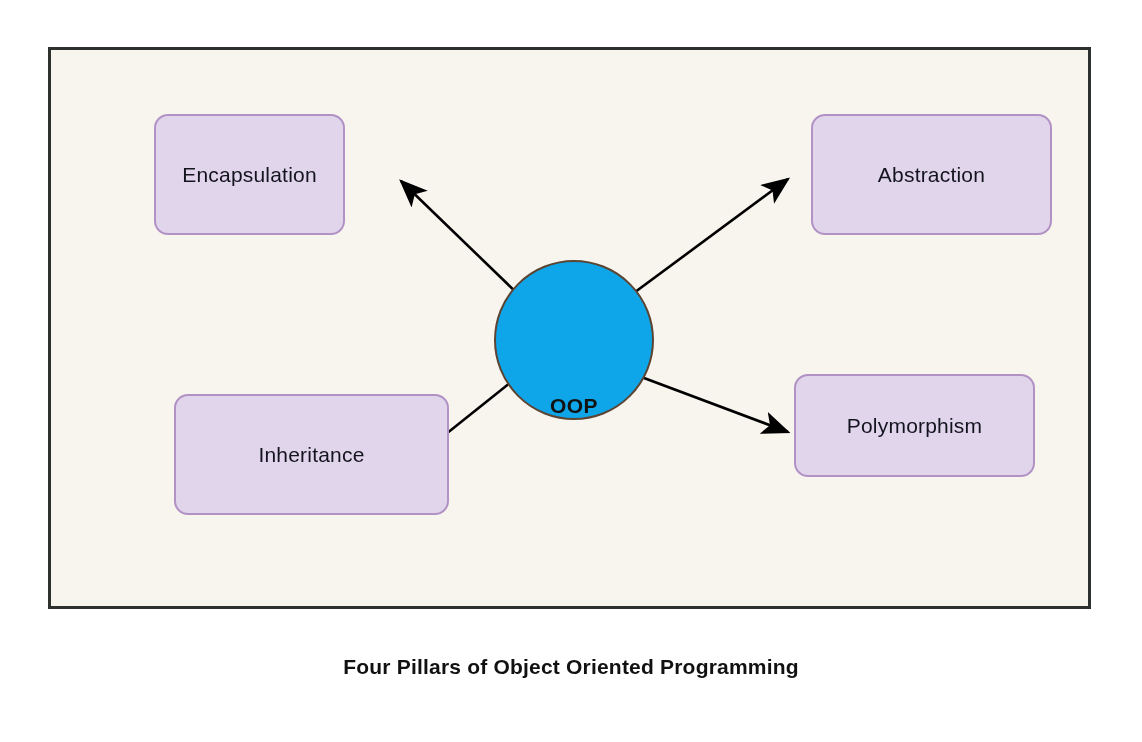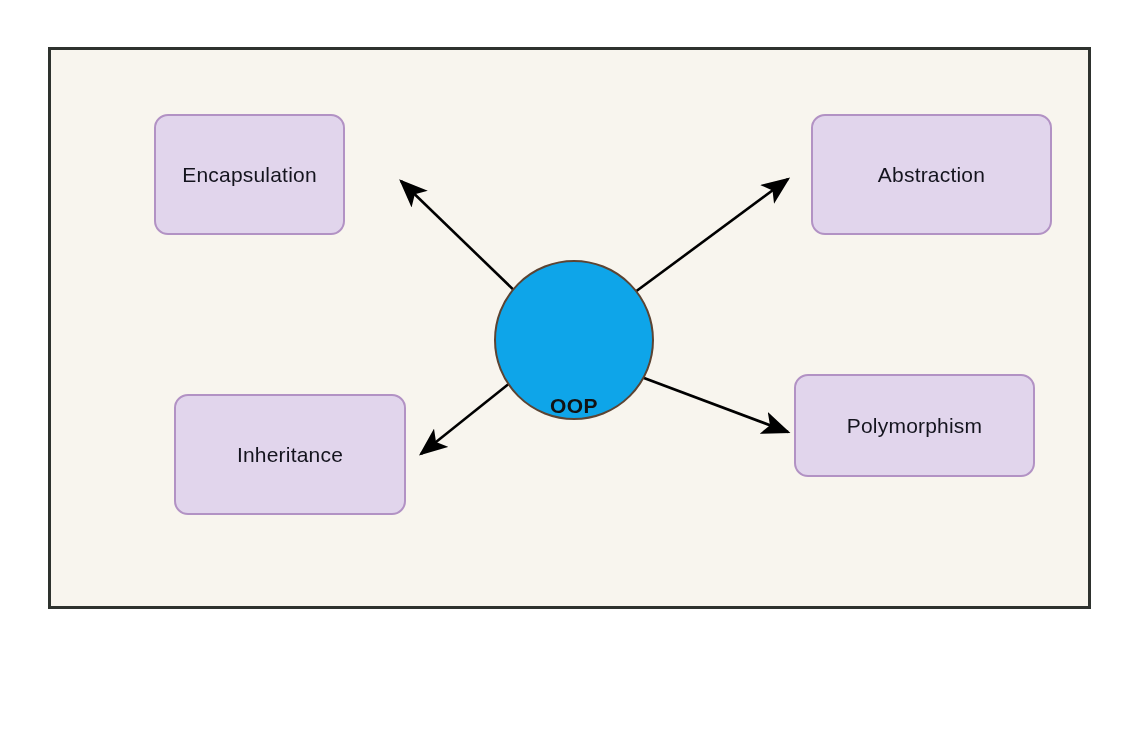--- a/index.html
+++ b/index.html
@@ -61,21 +61,21 @@
   #node-abstraction {
     left: 743px;
     top: 64px;
     width: 241px;
     height: 121px;
     margin-left: 17px;
   }
   #node-inheritance {
     left: 123px;
     top: 344px;
-    width: 232px;
+    width: 275px;
     height: 121px;
   }
   #node-polymorphism {
     left: 743px;
     top: 324px;
     width: 241px;
     height: 103px;
   }
   #node-core {
     position: absolute;
@@ -147,14 +147,15 @@
     <div class="node-box" id="node-polymorphism">
       <span>Polymorphism</span>
     </div>
 
     <div id="node-core">
       <span>OOP</span>
     </div>
 
   </div>
 
+  <div id="diagram-caption">Four Pillars of Object Oriented Programming</div>
 
 </div>
 
 </body></html>

